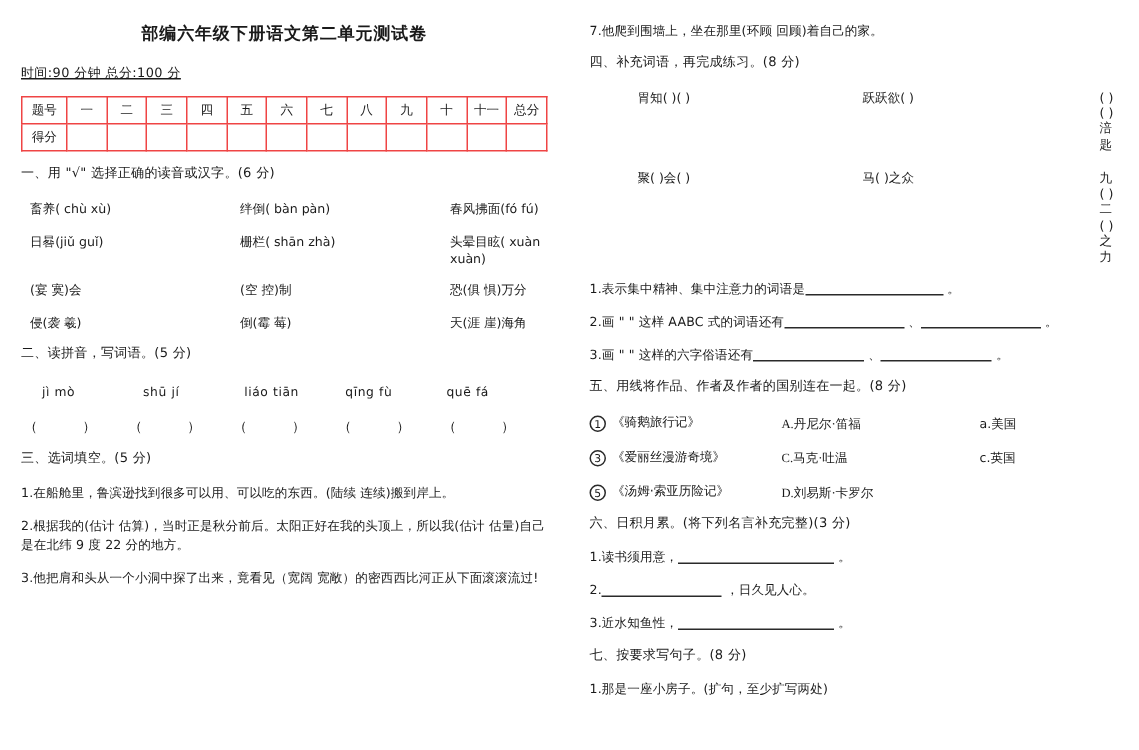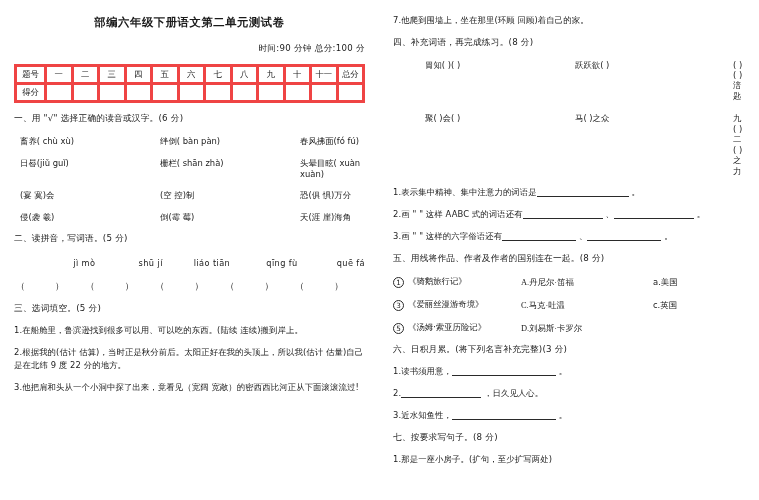--- a/index.html
+++ b/index.html
@@ -26,34 +26,35 @@
 
   .doc-title {
     text-align: center;
     font-size: 11.3px;
     font-weight: bold;
     letter-spacing: 0.6px;
     margin: 6px 0 0 0;
     line-height: 1.3;
   }
   .doc-subtitle {
-    text-align: right;
+    text-align: left;
     font-size: 8.6px;
     margin: 12px 0 9px 0;
     letter-spacing: 0.3px;
+    text-decoration: underline;
   }
 
   table.score-table {
     width: 100%;
     border-collapse: collapse;
     margin: 0 0 2px 0;
     table-layout: fixed;
   }
   table.score-table td {
-    border: 3px solid #ef4444;
+    border: 1px solid #ef4444;
     height: 18px;
     text-align: center;
     vertical-align: middle;
     font-size: 8.4px;
     padding: 0;
   }
   table.score-table td.hdr-label { width: 30px; }
 
   .sec-head {
     font-size: 8.7px;
@@ -77,21 +78,21 @@
   }
   .choice-row .ci { flex: 1 1 0; }
   .choice-row .ci.narrow { flex: 0 0 108px; }
 
   .pinyin-row {
     display: flex;
     font-size: 8.2px;
     margin: 13px 0 0 0;
     padding-left: 14px;
   }
-  .pinyin-row .pi { flex: 1 1 0; text-align: right; letter-spacing: 0.4px; }
+  .pinyin-row .pi { flex: 1 1 0; text-align: left; letter-spacing: 0.4px; }
 
   .paren-row {
     display: flex;
     font-size: 9px;
     margin: 12px 0 0 0;
     padding-left: 2px;
   }
   .paren-row .pr { flex: 1 1 0; }
   .paren-row .pr span.lp { margin-right: 30px; }
 

